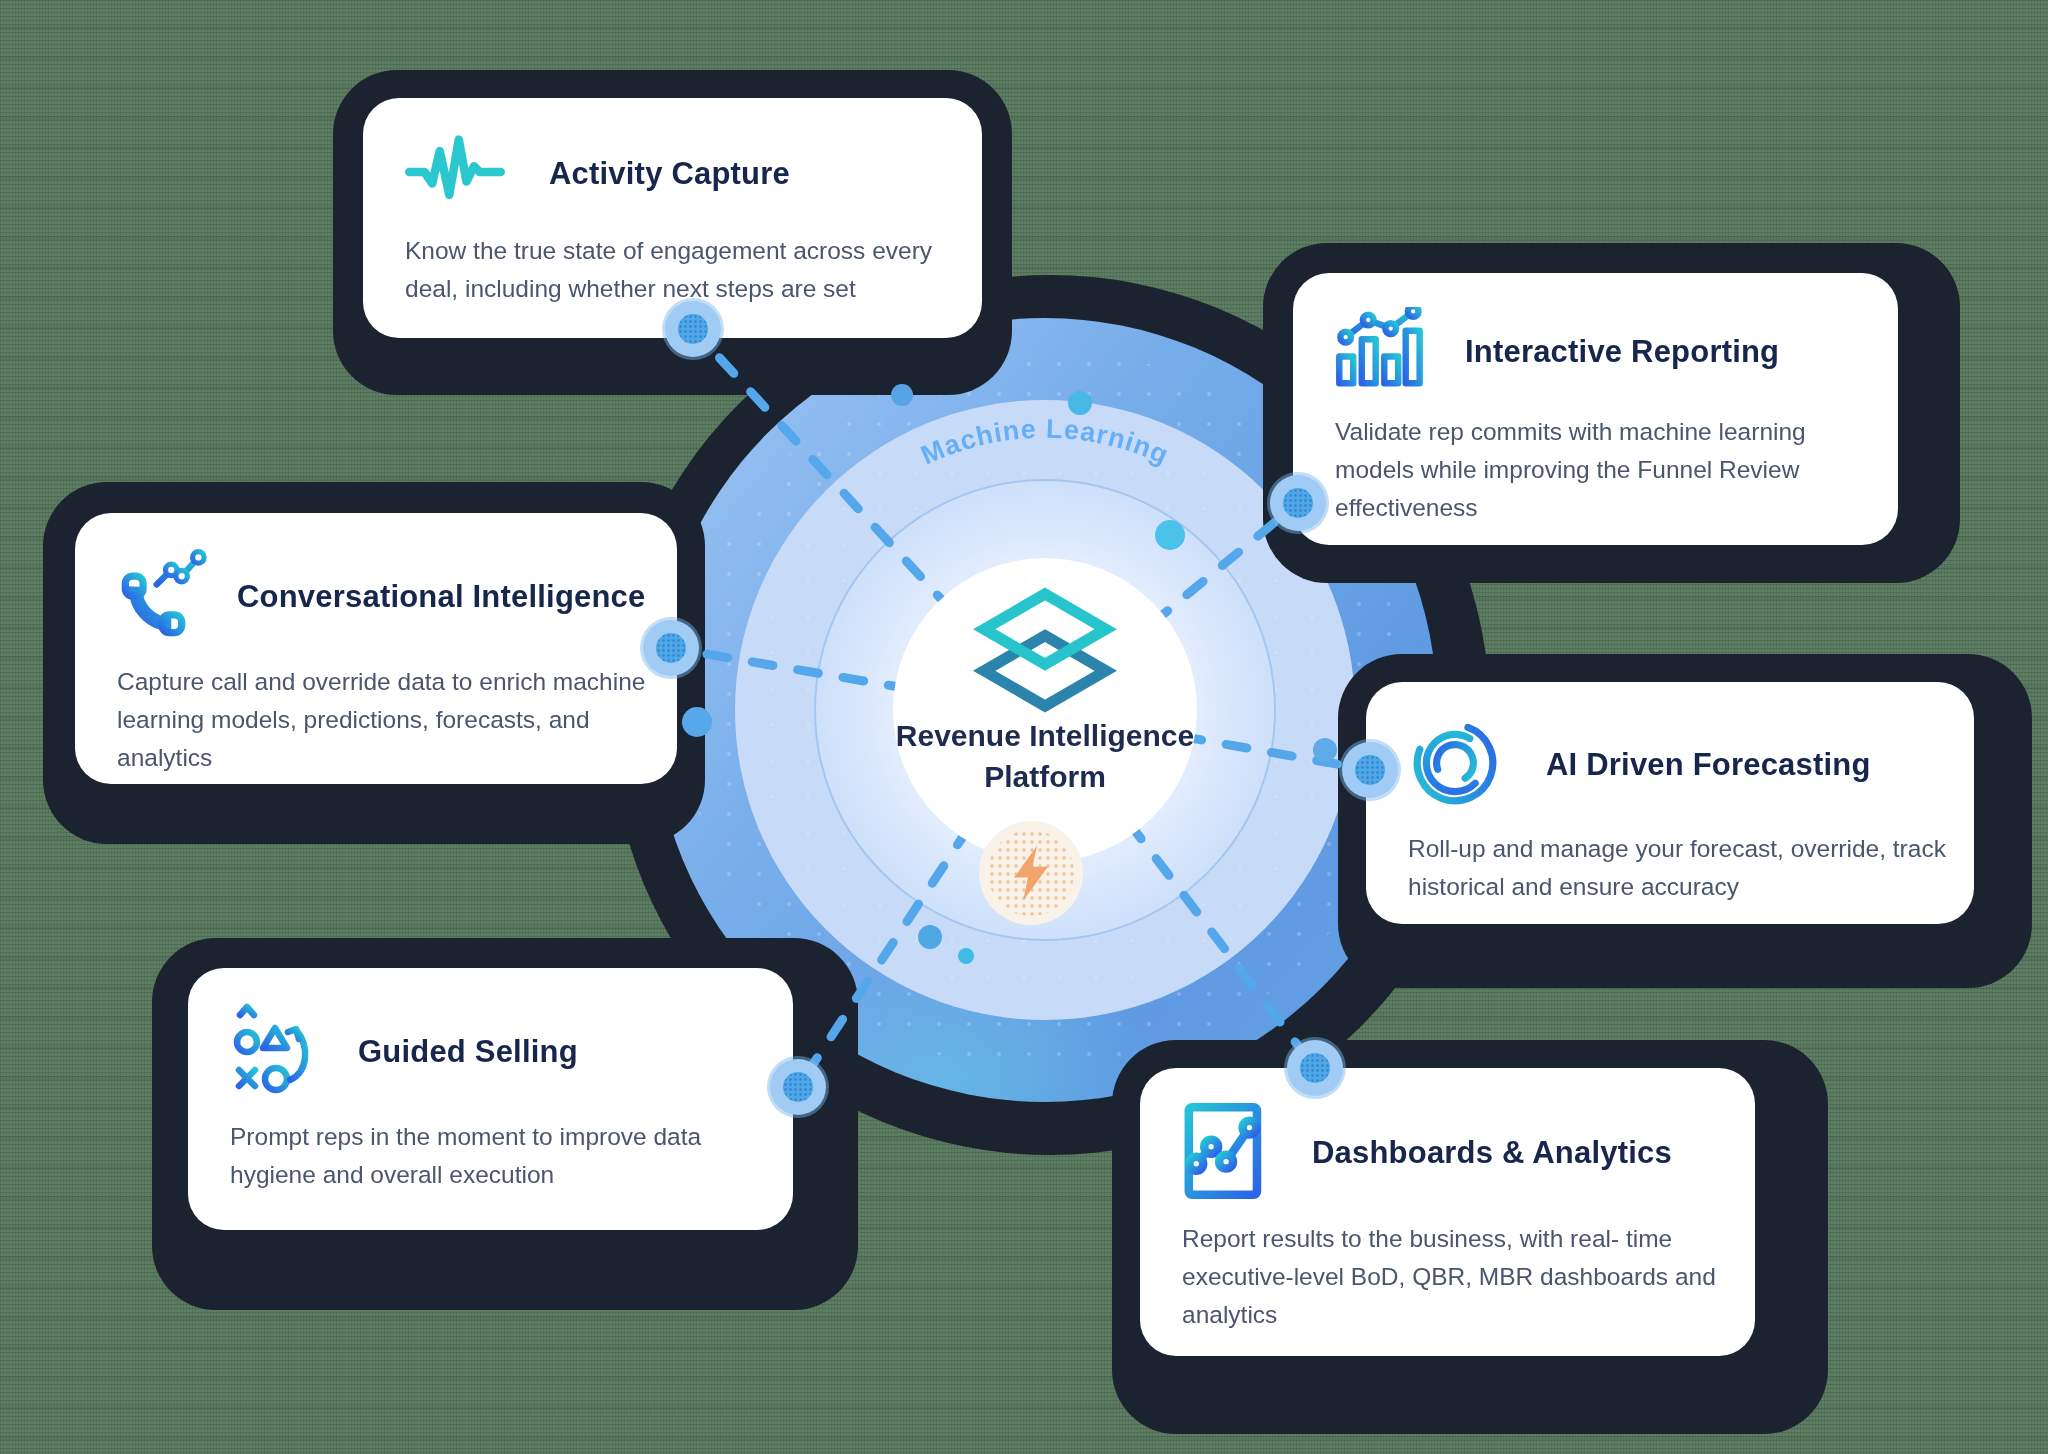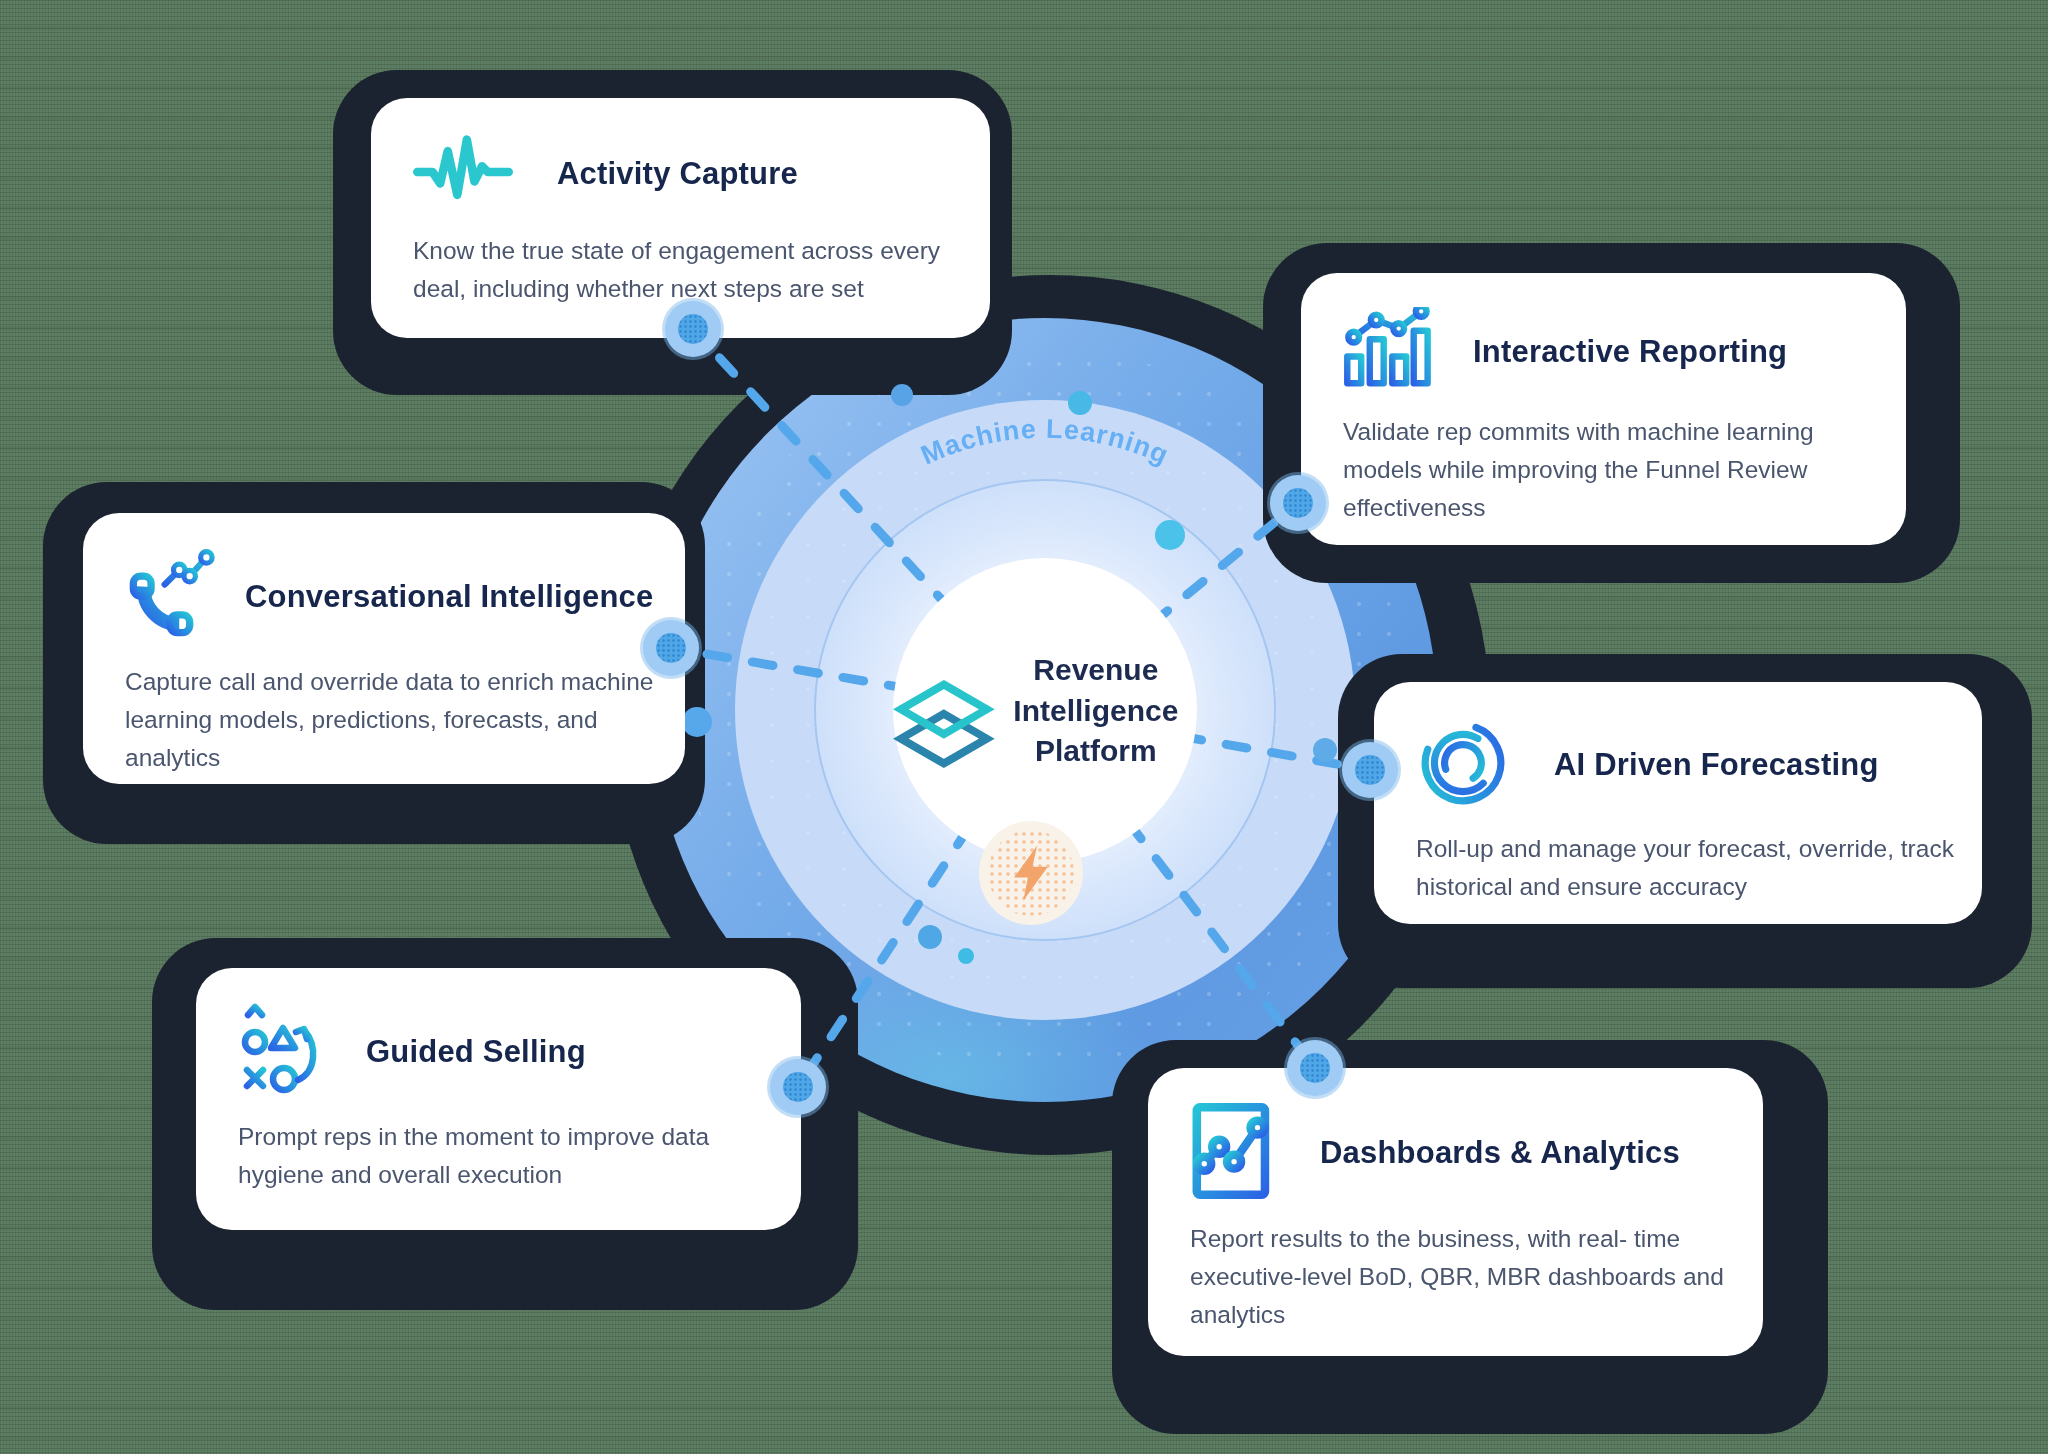--- a/index.html
+++ b/index.html
@@ -57,21 +57,21 @@
   
   .card-shadow{background:#1B2330;border-radius:64px;z-index:6;}
 
   
   .lines-svg{left:0;top:0;width:2048px;height:1454px;z-index:7;pointer-events:none;}
 
   
   .center-circle{
     left:893px;top:558px;width:304px;height:304px;border-radius:50%;
     background:#FFFFFF;z-index:8;
-    display:flex;flex-direction:row;align-items:center;
+    display:flex;flex-direction:column;align-items:center;
   }
   .center-logo{margin-top:28px;width:150px;height:128px;}
   .center-title{
     text-align:center;color:#1C2B4F;font-weight:700;font-size:30px;line-height:1.36;
     margin-top:2px;
   }
   .bolt-badge{
     left:979px;top:821px;width:104px;height:104px;border-radius:50%;
     background:#F8F2E8;z-index:9;display:flex;align-items:center;justify-content:center;
   }
@@ -79,21 +79,20 @@
     content:"";position:absolute;inset:9px;border-radius:50%;
     background-image:radial-gradient(rgba(242,164,107,.55) 1.5px, transparent 2.1px);
     background-size:8px 8px;
   }
   .bolt-badge svg{position:relative;}
 
   
   .card{
     background:#FFFFFF;border-radius:36px;z-index:10;box-sizing:border-box;
     padding:34px 24px 20px 42px;
-    margin-left:8px;
   }
   .card-head{display:flex;align-items:center;gap:44px;}
   .card-title{margin:0;font-size:31px;font-weight:700;color:#17264C;letter-spacing:.2px;}
   .card-desc{margin:16px 0 0 0;font-size:24.5px;color:#4A556E;line-height:1.55;max-width:560px;}
 
   
   .dot-endpoint{
     width:56px;height:56px;border-radius:50%;z-index:11;
     background:#9FCBF4;box-shadow:0 0 0 3px rgba(120,180,235,.45);
     display:flex;align-items:center;justify-content:center;

